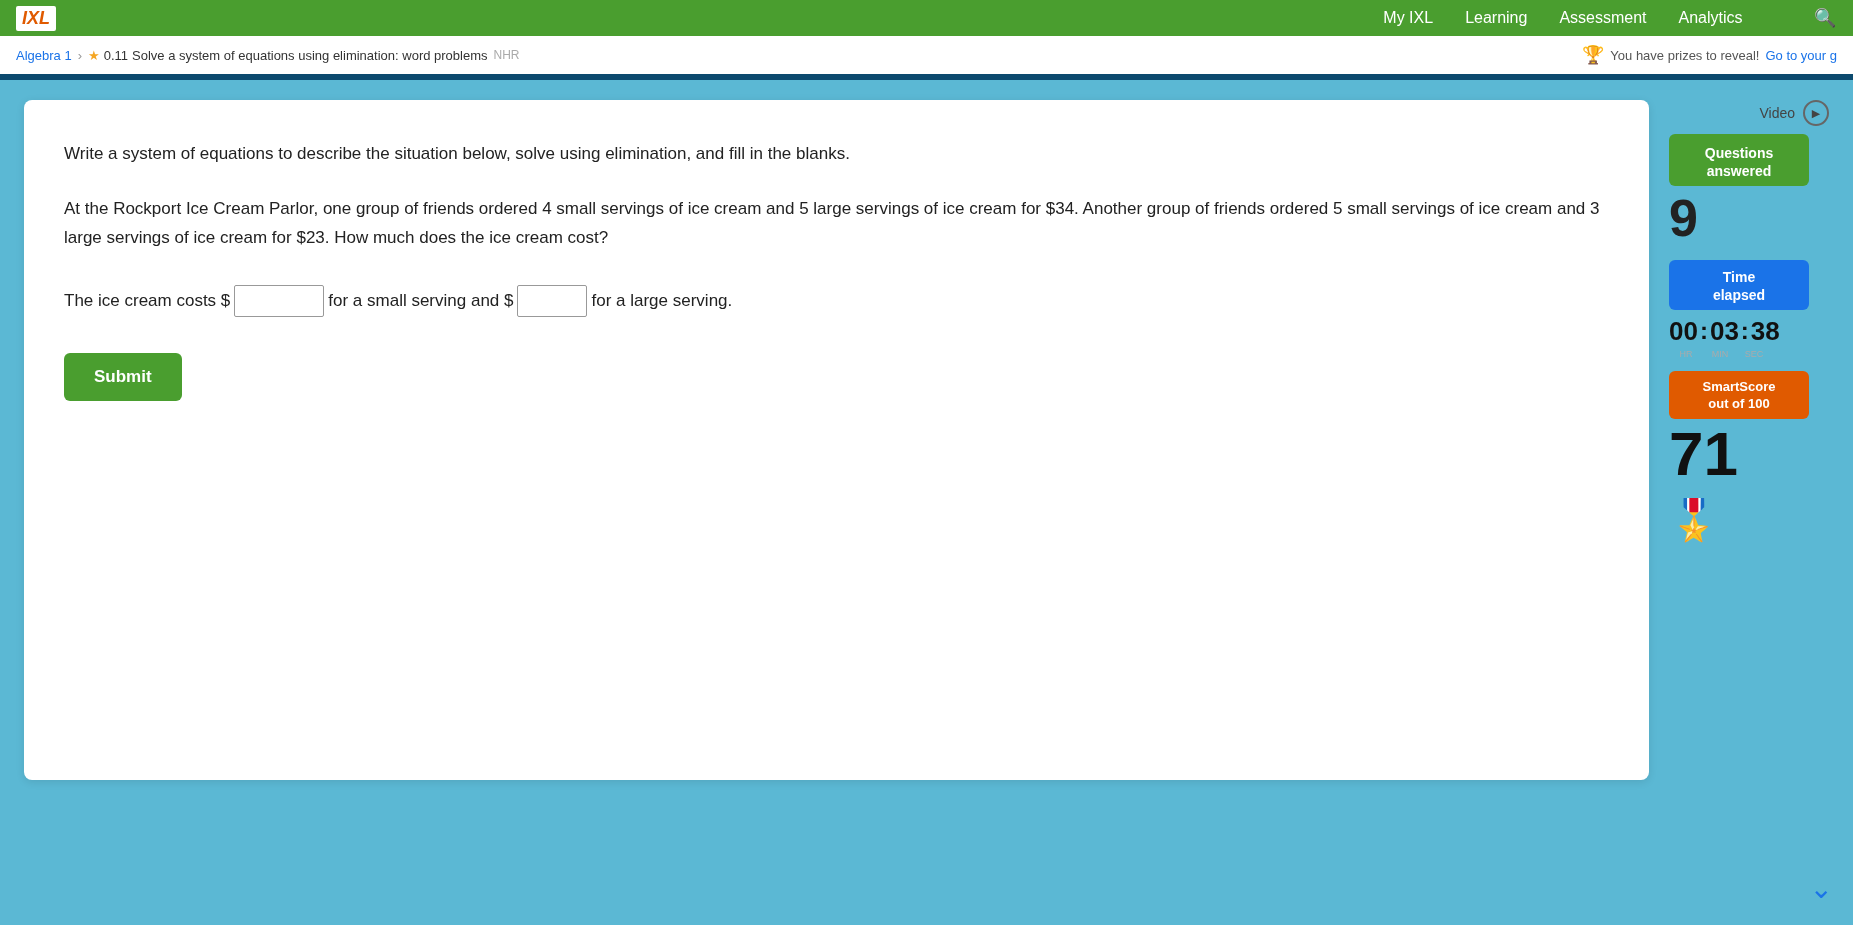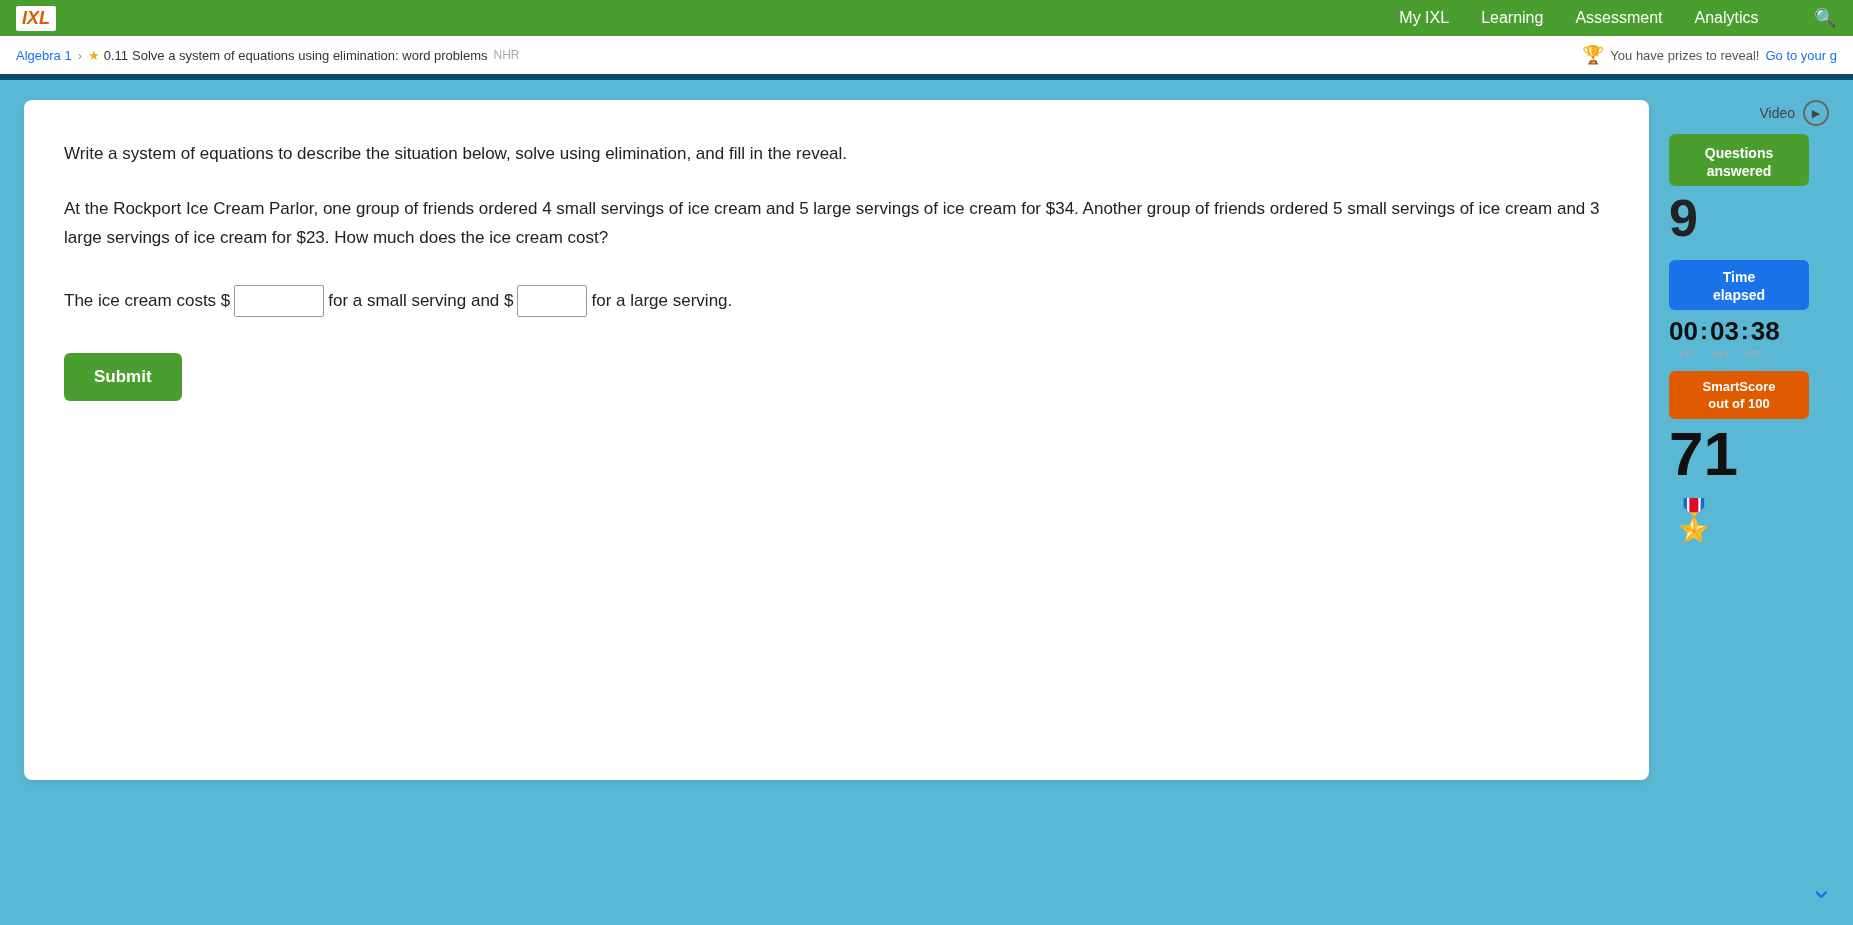--- a/index.html
+++ b/index.html
@@ -5,21 +5,21 @@
     * { box-sizing: border-box; margin: 0; padding: 0; }
     body { font-family: Arial, sans-serif; background: #5bb8d4; min-height: 925px; }
 
     
     .top-nav {
       background: #4a9e2f;
       height: 36px;
       display: flex;
       align-items: center;
       padding: 0 16px;
-      gap: 16px;
+      gap: 32px;
     }
     .logo-area {
       display: flex;
       align-items: center;
     }
     .logo-box {
       background: #fff;
       color: #e05a00;
       font-weight: 900;
       font-size: 18px;
@@ -327,21 +327,21 @@
   <div class="prizes-area">
     <span class="trophy-icon">🏆</span>
     <span>You have prizes to reveal!</span>
     <a href="#" class="prizes-link">Go to your g</a>
   </div>
 </div>
 
 <div class="main-area">
 
   <div class="question-card">
-    <p class="question-text">Write a system of equations to describe the situation below, solve using elimination, and fill in the reveal.</p>
+    <p class="question-text">Write a system of equations to describe the situation below, solve using elimination, and fill in the blanks.</p>
     <p class="problem-text">At the Rockport Ice Cream Parlor, one group of friends ordered 4 small servings of ice cream and 5 large servings of ice cream for $34. Another group of friends ordered 5 small servings of ice cream and 3 large servings of ice cream for $23. How much does the ice cream cost?</p>
 
     <div class="answer-line">
       <span>The ice cream costs $</span>
       <input type="text" class="answer-input input-small" value="" style="">
       <span>for a small serving and $</span>
       <input type="text" class="answer-input input-large" value="" style="">
       <span>for a large serving.</span>
     </div>
 

